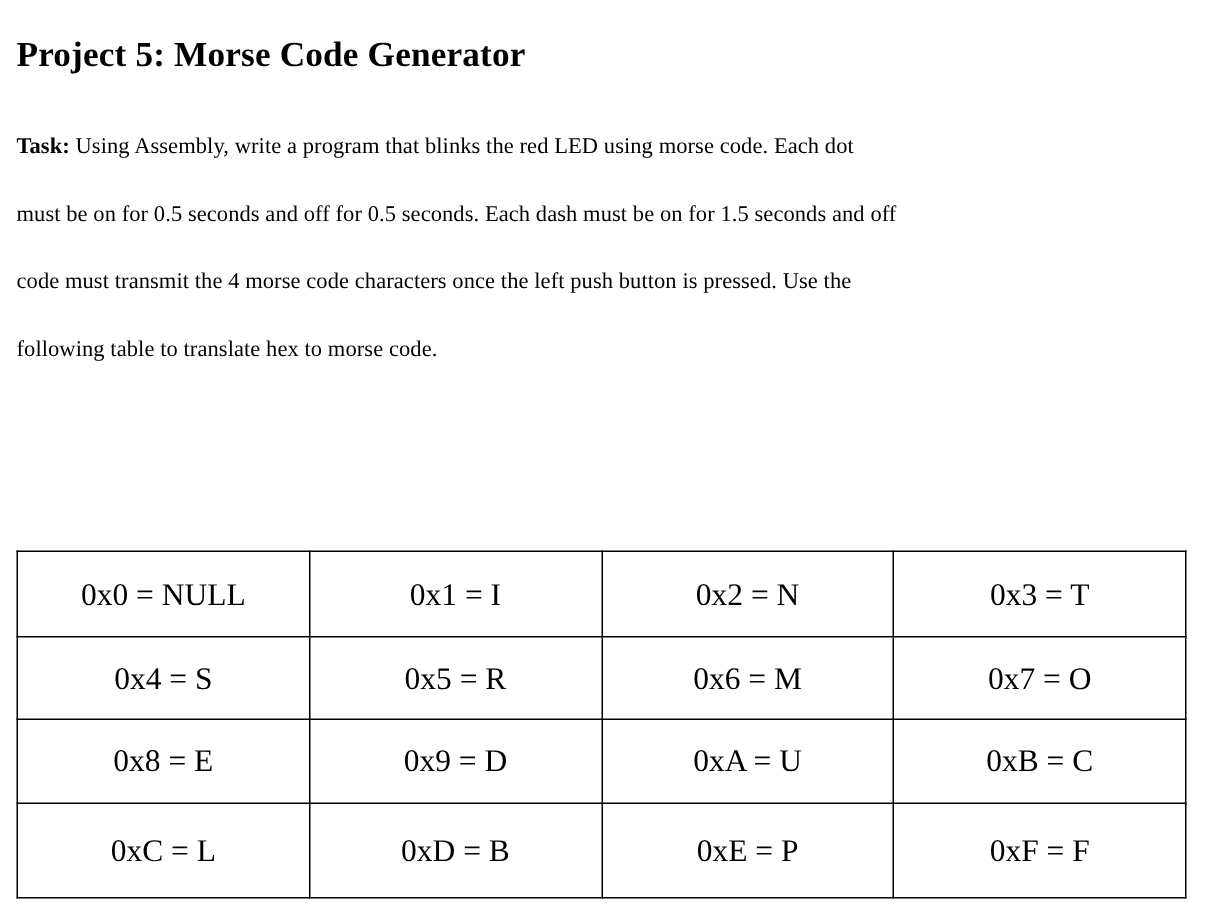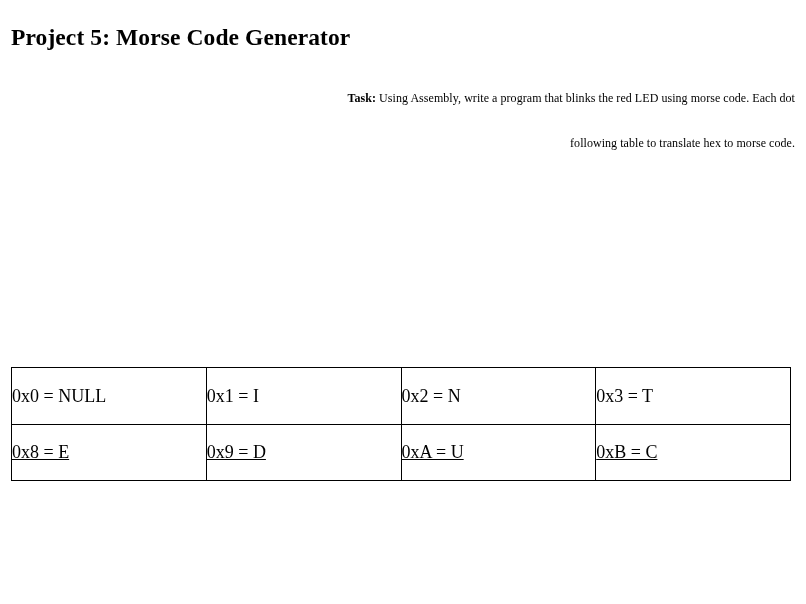--- a/index.html
+++ b/index.html
@@ -30,72 +30,85 @@
     letter-spacing: 0.1px;
     white-space: nowrap;
   }
   .body-block {
     position: absolute;
     left: 11px;
     top: 76px;
     width: 784px;
   }
   .body-line {
-    font-size: 12px;
+    font-size: 15px;
     line-height: 45px;
     white-space: nowrap;
     letter-spacing: 0.05px;
-    text-align: right;
   }
   .body-line .lead {
     font-weight: bold;
   }
   .lut-table {
     position: absolute;
     left: 11px;
     top: 367px;
     width: 780px;
     border-collapse: collapse;
     table-layout: fixed;
   }
   .lut-table td {
     border: 1.2px solid #000000;
-    text-align: left;
+    text-align: center;
     vertical-align: middle;
-    font-size: 18px;
+    font-size: 21px;
     padding: 0;
     width: 25%;
   }
   .lut-table tr.r0 td { height: 56px; }
   .lut-table tr.r1 td { height: 54px; }
-  .lut-table tr.r2 td { height: 55px; text-decoration: underline; }
+  .lut-table tr.r2 td { height: 55px; }
   .lut-table tr.r3 td { height: 62px; }
 </style>
 </head>
 <body>
 
 <div class="page">
 
   <h1 class="doc-title">Project 5: Morse Code Generator</h1>
 
   <div class="body-block">
     <div class="body-line"><span class="lead">Task:</span><span> Using Assembly, write a program that blinks the red LED using morse code. Each dot</span></div>
+    <div class="body-line">must be on for 0.5 seconds and off for 0.5 seconds. Each dash must be on for 1.5 seconds and off</div>
+    <div class="body-line">code must transmit the 4 morse code characters once the left push button is pressed. Use the</div>
     <div class="body-line">following table to translate hex to morse code.</div>
   </div>
 
   <table class="lut-table">
     <tbody>
       <tr class="r0">
         <td>0x0 = NULL</td>
         <td>0x1 = I</td>
         <td>0x2 = N</td>
         <td>0x3 = T</td>
       </tr>
+      <tr class="r1">
+        <td>0x4 = S</td>
+        <td>0x5 = R</td>
+        <td>0x6 = M</td>
+        <td>0x7 = O</td>
+      </tr>
       <tr class="r2">
         <td>0x8 = E</td>
         <td>0x9 = D</td>
         <td>0xA = U</td>
         <td>0xB = C</td>
+      </tr>
+      <tr class="r3">
+        <td>0xC = L</td>
+        <td>0xD = B</td>
+        <td>0xE = P</td>
+        <td>0xF = F</td>
       </tr>
     </tbody>
   </table>
 
 </div>
 
 </body></html>

